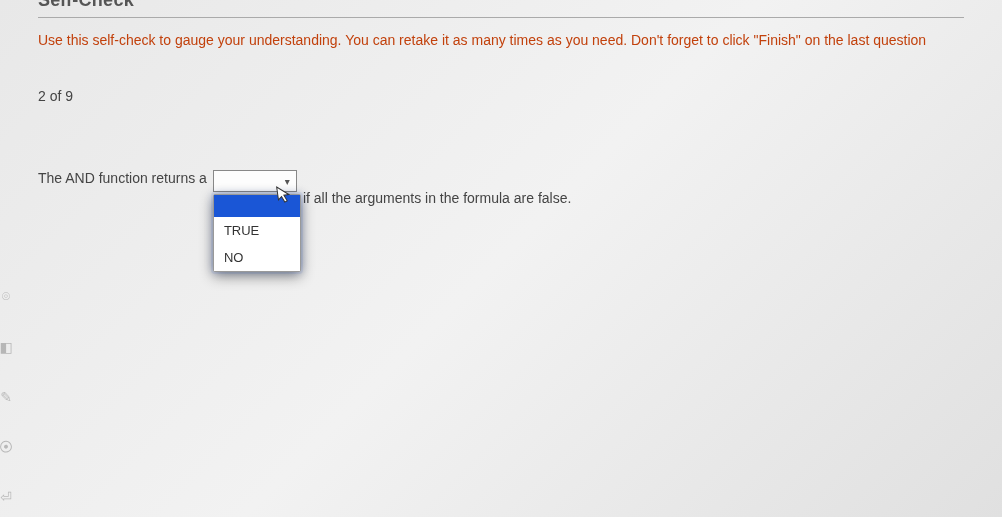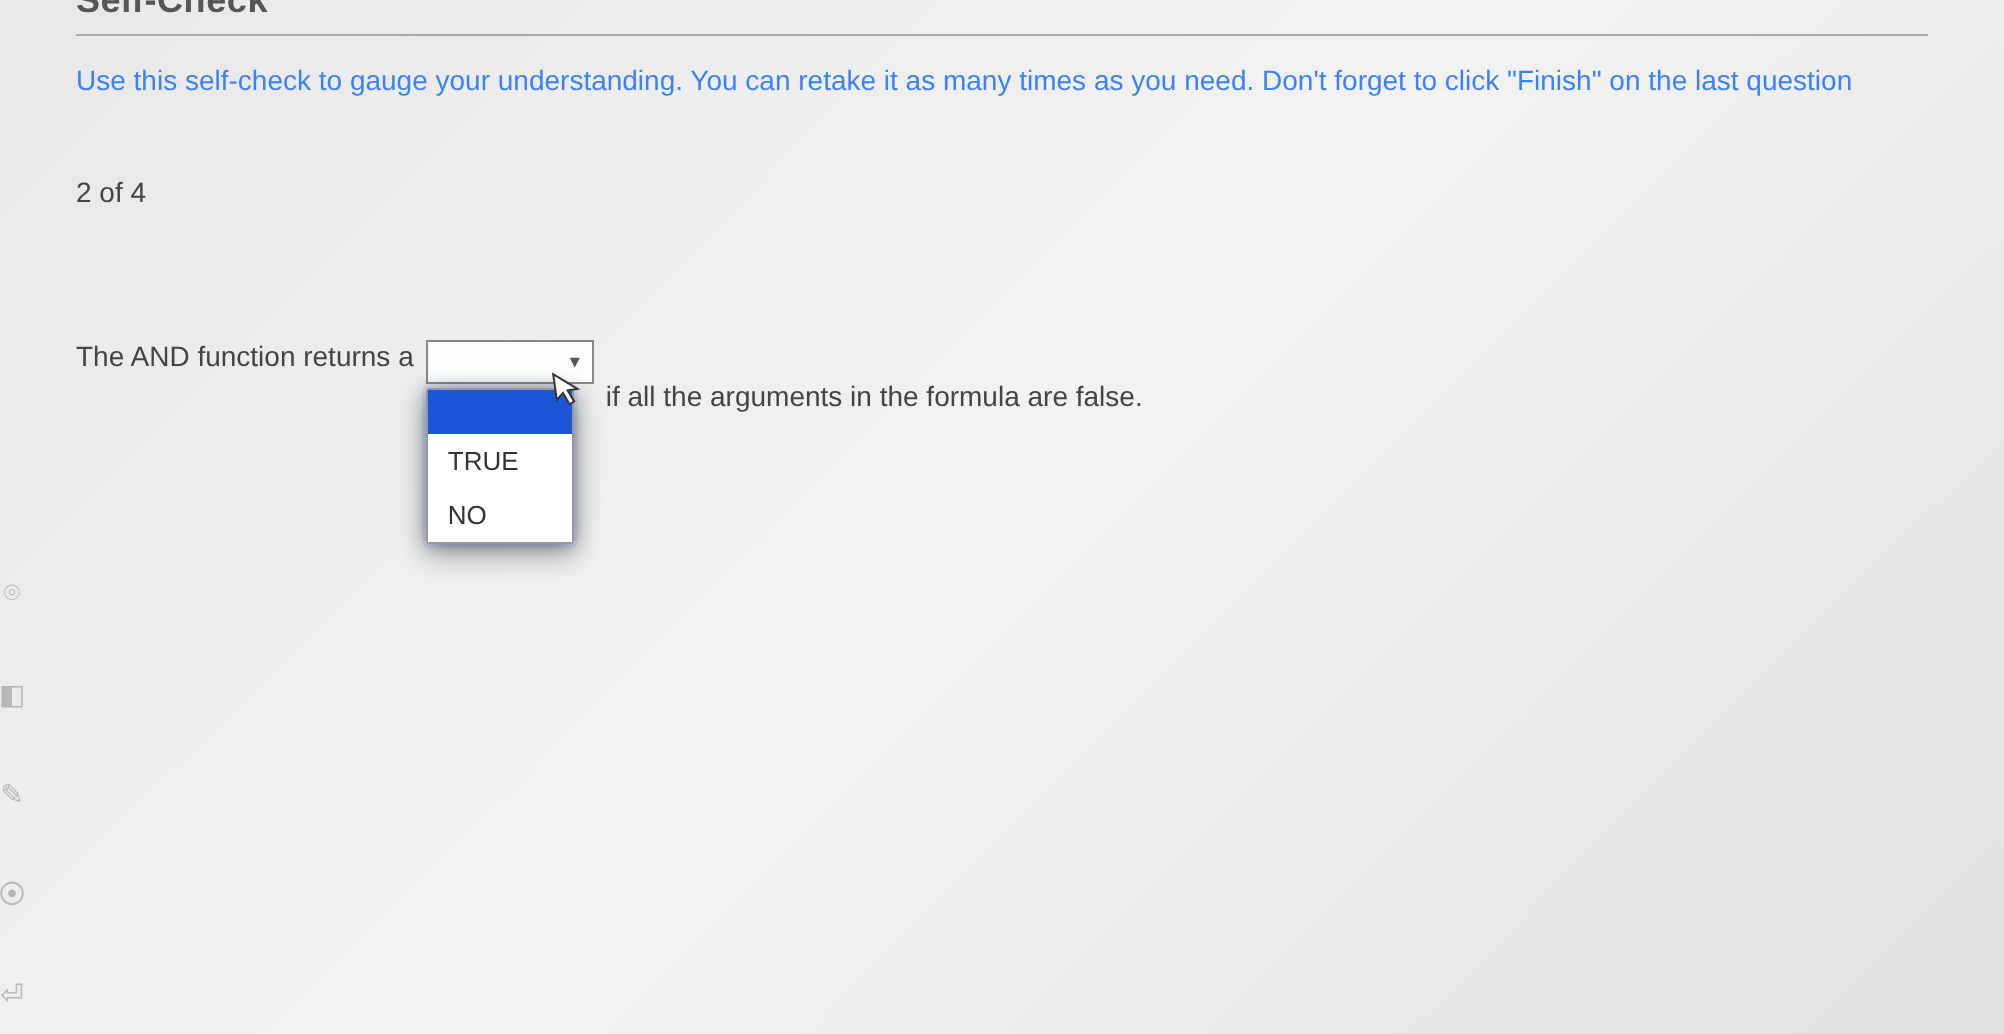--- a/index.html
+++ b/index.html
@@ -22,21 +22,21 @@
       margin-top: -10px;
       padding-bottom: 6px;
       letter-spacing: 0.3px;
     }
     .top-border {
       border-top: 1px solid #aaa;
       margin-bottom: 14px;
     }
     .instruction {
       font-size: 14px;
-      color: #3b82f6;
+      color: #c2410c;
       margin-bottom: 40px;
       white-space: nowrap;
     }
     .progress {
       font-size: 14px;
       color: #444;
       margin-bottom: 66px;
     }
     .question-row {
       display: flex;
@@ -69,21 +69,21 @@
       cursor: pointer;
     }
     .select-box .chev {
       font-size: 10px;
       color: #555;
     }
     .dropdown-list {
       position: absolute;
       top: 24px;
       left: 0;
-      width: 74px;
+      width: 88px;
       background: #fff;
       border: 1px solid #999;
       border-radius: 2px;
       box-shadow:
         0 0 0 2px rgba(30,80,200,0.08),
         0 4px 14px rgba(0,0,0,0.45),
         0 0 8px rgba(30,80,200,0.25);
     }
     .dropdown-list .opt {
       padding: 6px 10px;
@@ -128,21 +128,21 @@
   </style>
 </head>
 <body>
 
 <div class="container">
   <div class="header-title">Self-Check</div>
   <div class="top-border"></div>
 
   <div class="instruction">Use this self-check to gauge your understanding. You can retake it as many times as you need. Don't forget to click "Finish" on the last question</div>
 
-  <div class="progress">2 of 4</div>
+  <div class="progress">2 of 9</div>
 
   <div class="question-row">
     <span class="question-before">The AND function returns a</span>
 
     <span class="select-wrap">
       <span class="select-box">
         <span></span>
         <span class="chev">▾</span>
       </span>
 

